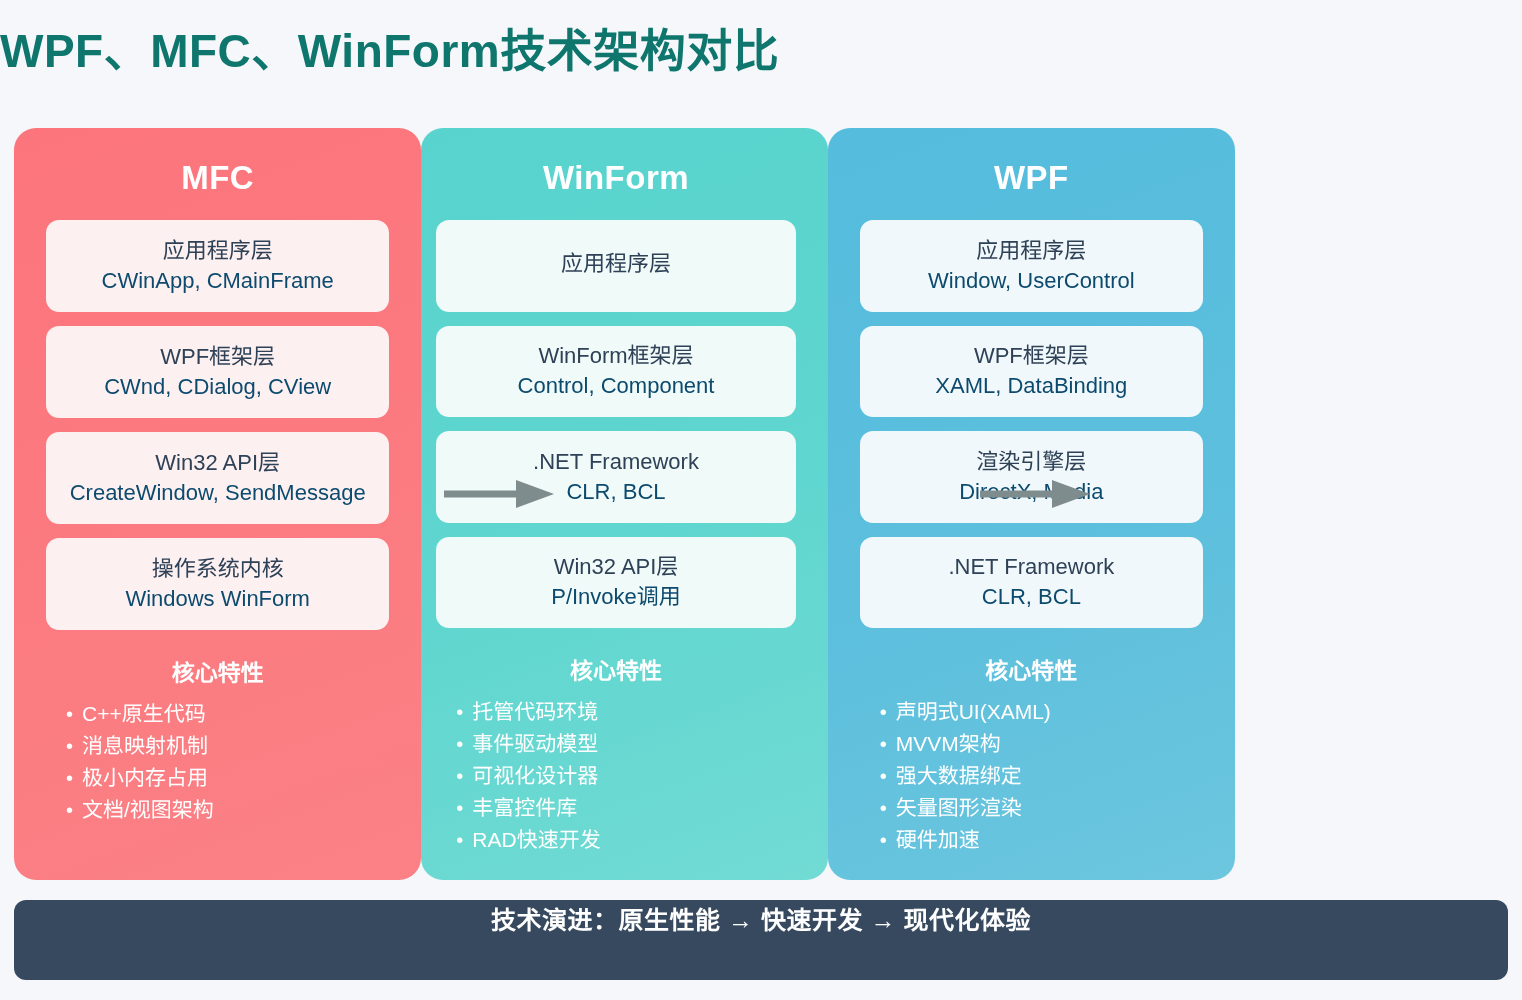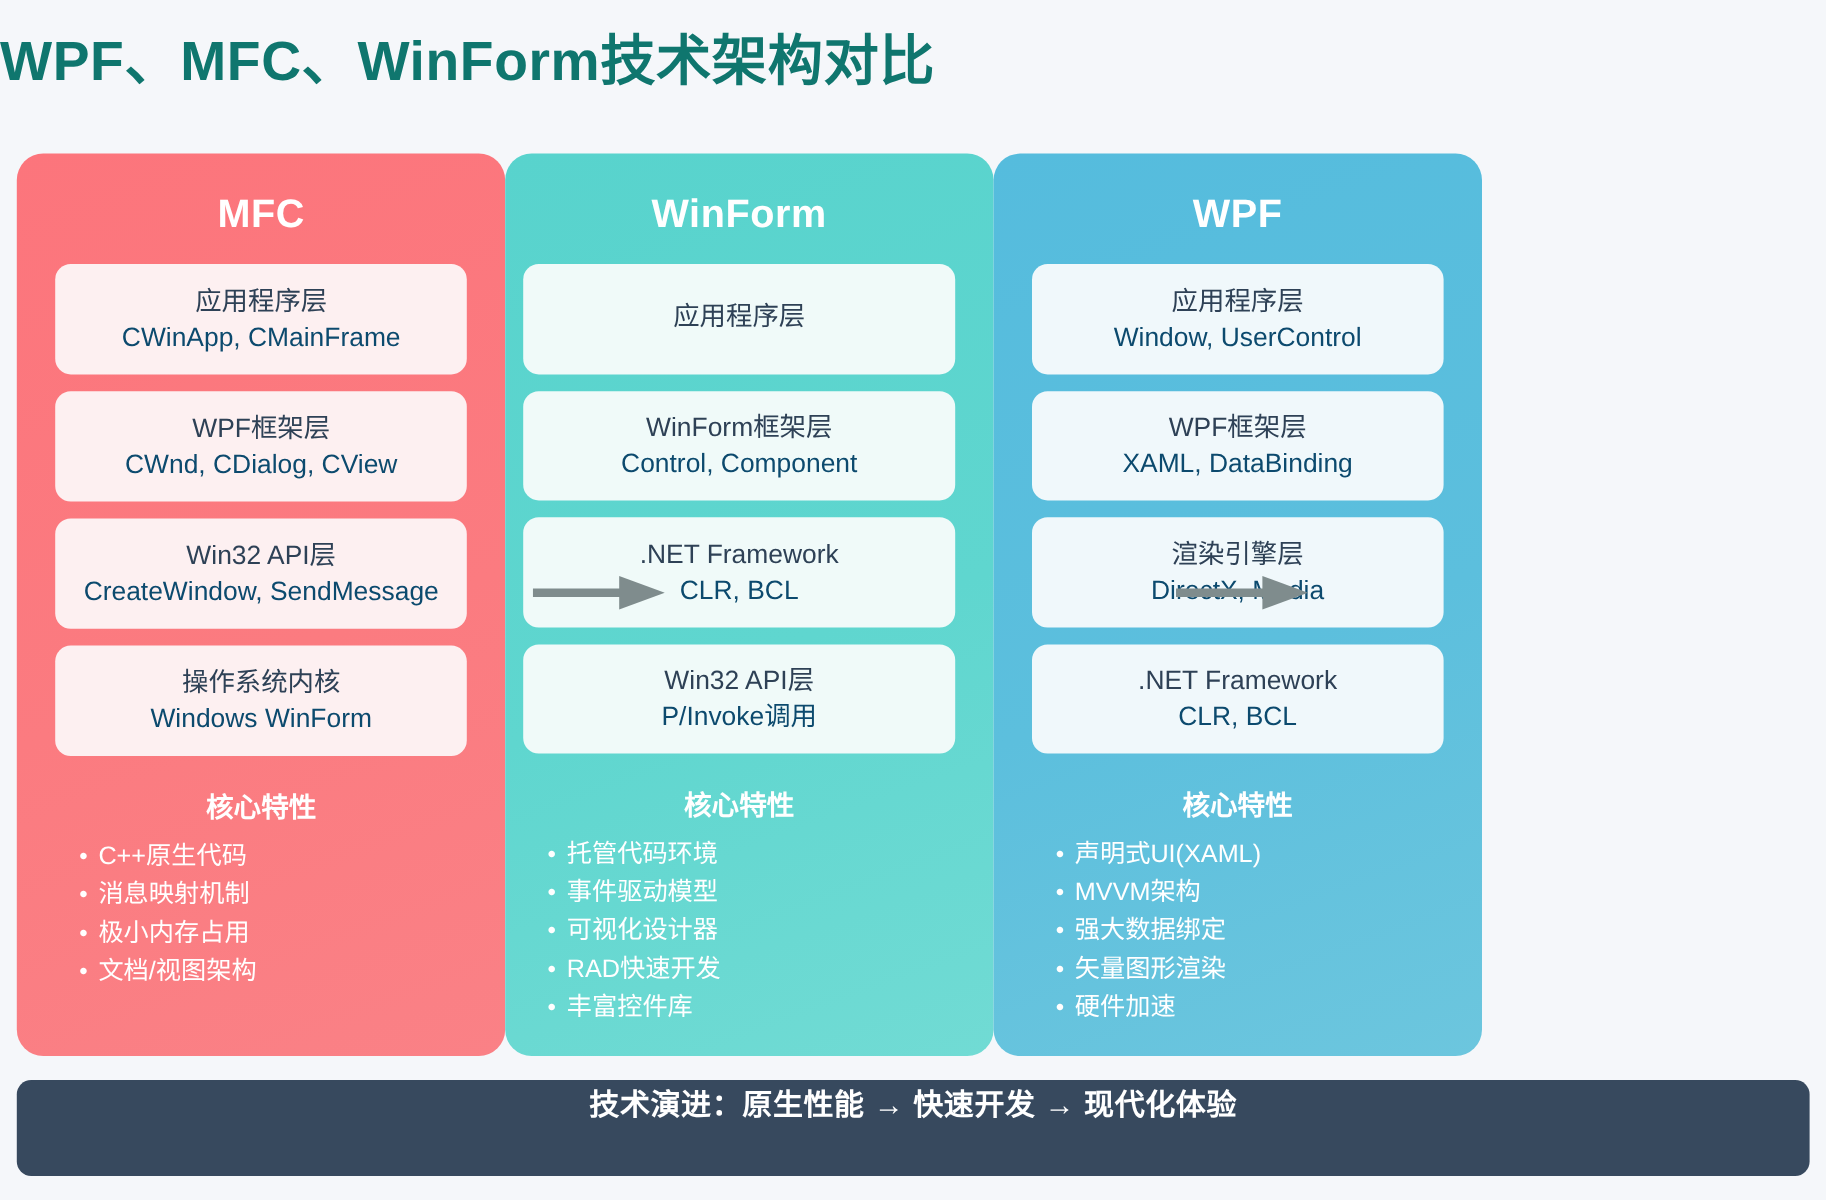--- a/index.html
+++ b/index.html
@@ -221,22 +221,22 @@
       <div class="layer layer-winform">
         <div class="layer-title">Win32 API层</div>
         <div class="layer-sub">P/Invoke调用</div>
       </div>
 
       <div class="features-title">核心特性</div>
       <ul class="features-list">
         <li>托管代码环境</li>
         <li>事件驱动模型</li>
         <li>可视化设计器</li>
+        <li>丰富控件库</li>
         <li>RAD快速开发</li>
-        <li>丰富控件库</li>
       </ul>
     </div>
 
     <div class="column col-wpf">
       <div class="col-header">WPF</div>
 
       <div class="layer layer-wpf">
         <div class="layer-title">应用程序层</div>
         <div class="layer-sub">Window, UserControl</div>
       </div>

